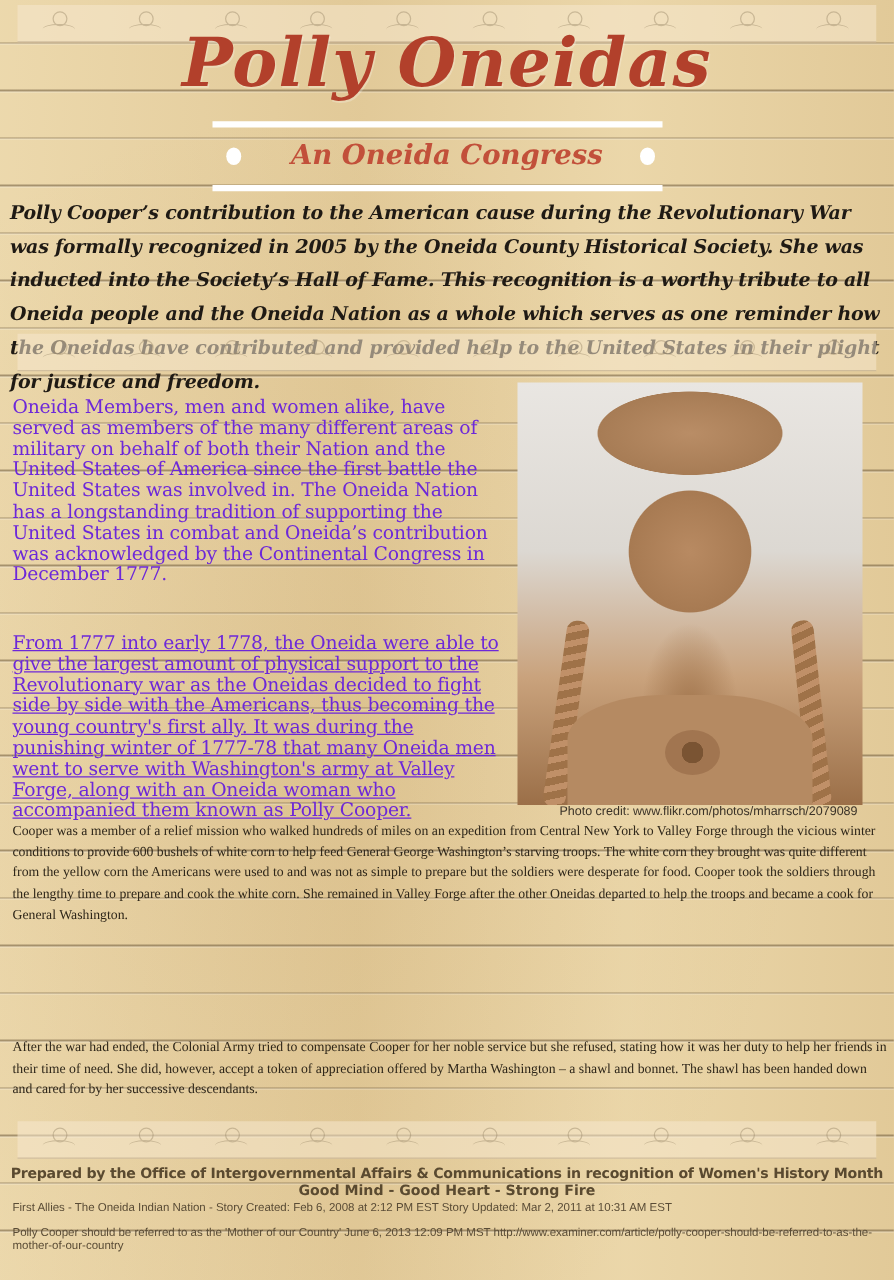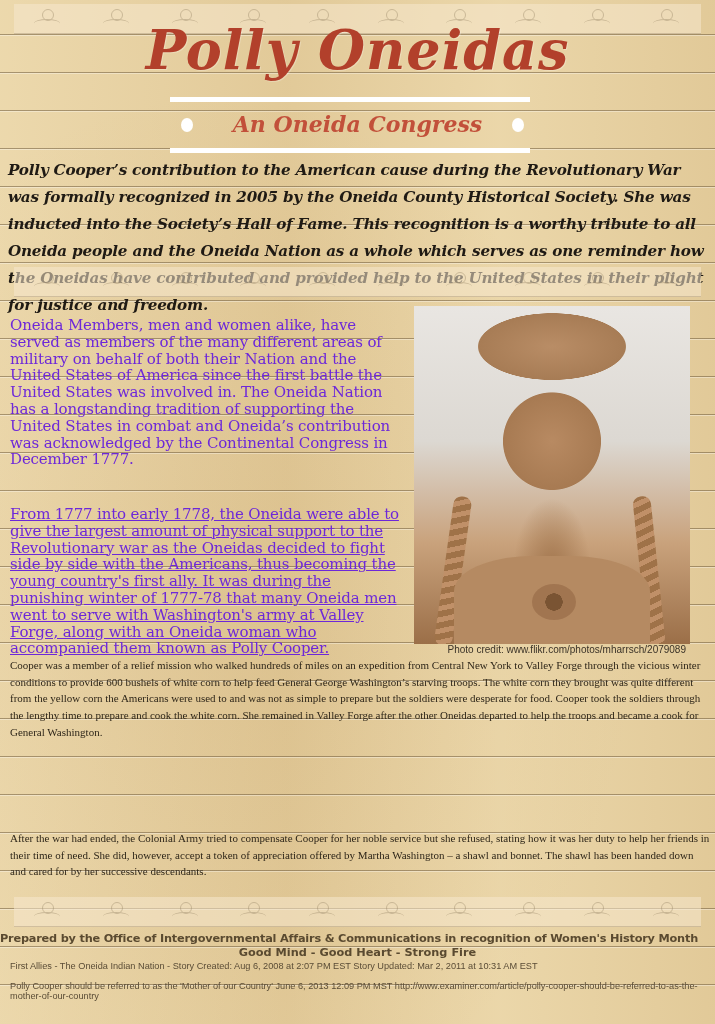--- a/index.html
+++ b/index.html
@@ -96,21 +96,21 @@
 
     .full-text {
       position: absolute; left: 10px; width: 700px;
       font-family: "Liberation Serif", serif; font-size: 11px; line-height: 16.7px;
       color: #2e2619;
     }
     .p3 { top: 657px; }
     .p4 { top: 809px; margin-top: 21px; }
 
     .footer-lead {
-      position: absolute; left: 0; width: 715px; top: 932px; text-align: left;
+      position: absolute; left: 0; width: 715px; top: 932px; text-align: center;
       font-family: "DejaVu Sans", sans-serif; font-weight: bold; font-size: 11.3px;
       color: #5a4a30; letter-spacing: -0.2px;
     }
     .footer-motto {
       position: absolute; left: 0; width: 715px; top: 946px; text-align: center;
       font-family: "DejaVu Sans", sans-serif; font-weight: bold; font-size: 11.3px;
       color: #5a4a30;
     }
     .sources {
       position: absolute; left: 10px; width: 700px; top: 961px;
@@ -182,16 +182,16 @@
   <span class="swirl"></span>
   <span class="swirl"></span>
   <span class="swirl"></span>
   <span class="swirl"></span>
 </div>
 
 <div class="footer-lead">Prepared by the Office of Intergovernmental Affairs &amp; Communications in recognition of Women's History Month</div>
 <div class="footer-motto">Good Mind - Good Heart - Strong Fire</div>
 
 <div class="sources">
-  <div>First Allies - The Oneida Indian Nation - Story Created: Aug 6, 2008 at 2:07 PM EST Story Updated: Mar 2, 2011 at 10:31 AM EST</div>
+  <div>First Allies - The Oneida Indian Nation - Story Created: Feb 6, 2008 at 2:12 PM EST Story Updated: Mar 2, 2011 at 10:31 AM EST</div>
   <div class="gap"></div>
   <div>Polly Cooper should be referred to as the 'Mother of our Country'  June 6, 2013  12:09 PM MST   http://www.examiner.com/article/polly-cooper-should-be-referred-to-as-the-mother-of-our-country</div>
 </div>
 
 </body></html>

